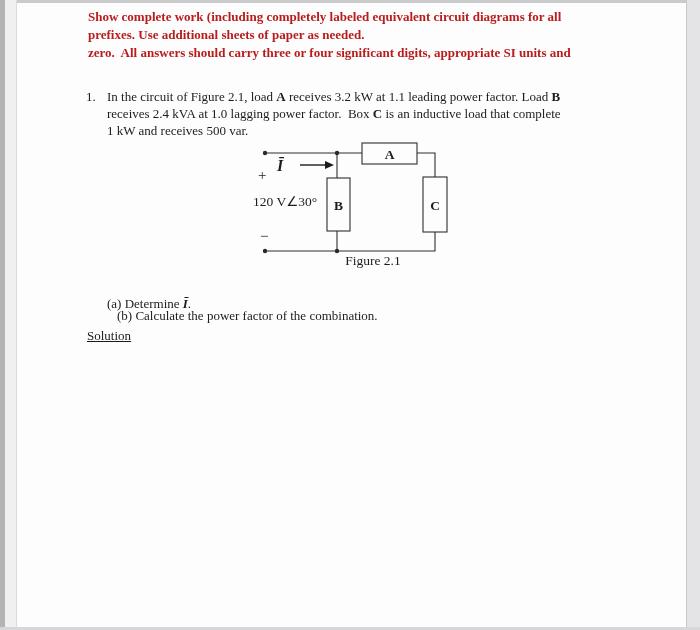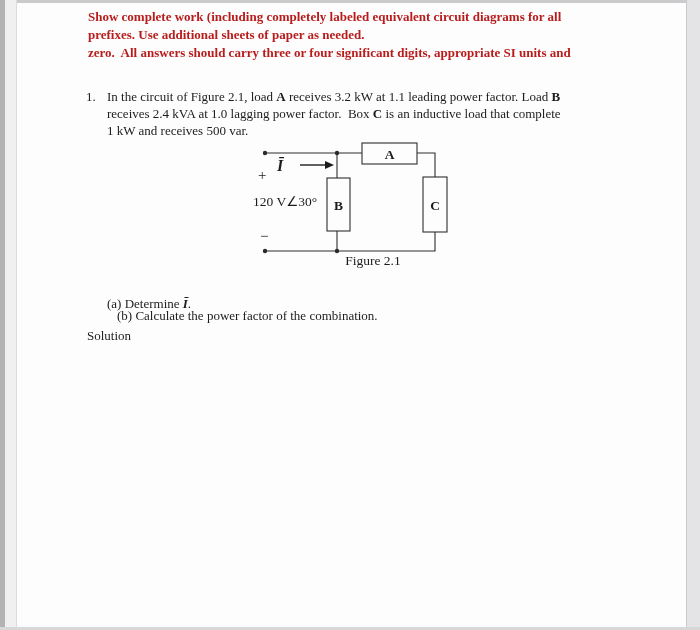--- a/index.html
+++ b/index.html
@@ -22,21 +22,21 @@
 
   .abs { position:absolute; }
   .line { white-space:pre; }
   .hdr {
     font-weight:bold; font-size:13px; line-height:18px;
     color:#b91c1c; 
   }
   .txt { font-size:13px; line-height:17px; color:#1c1c1c; }
   .b { font-weight:bold; }
   .phasor { font-style:italic; font-weight:bold; }
-  .underline { }
+  .underline { text-decoration:underline; }
 
   svg.circuit { position:absolute; left:250px; top:138px; }
   svg.circuit text {
     font-family:"Liberation Serif","DejaVu Serif",serif;
     fill:#1c1c1c; font-size:13.5px;
   }
   svg.circuit text.boxlbl { font-weight:bold; }
   svg.circuit text.phasor-svg { font-style:italic; font-weight:bold; font-size:16px; }
   svg.circuit text.vlabel { font-family:"Liberation Serif","DejaVu Sans",serif; }
 </style>

